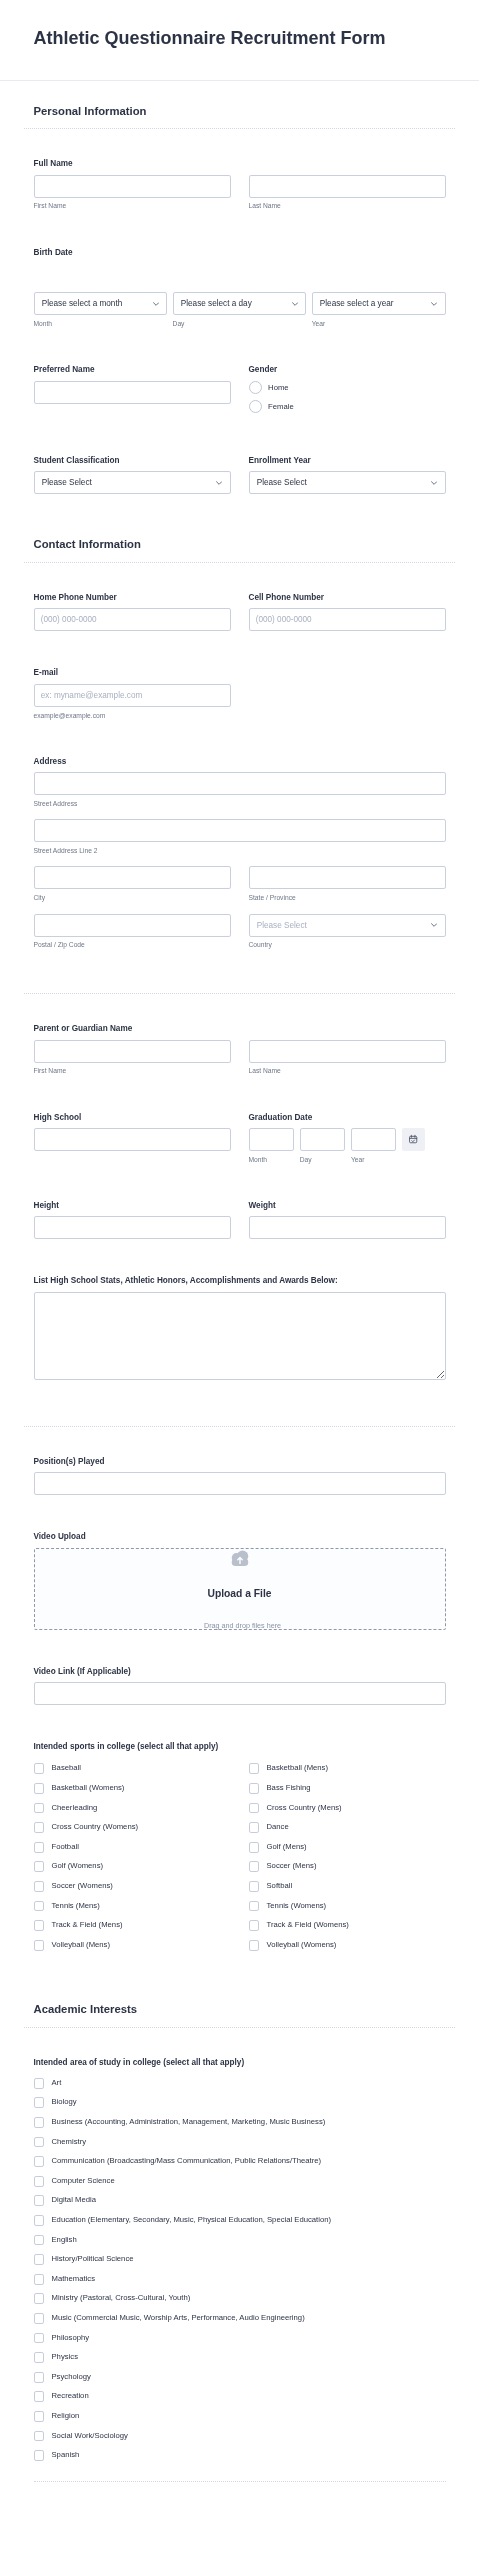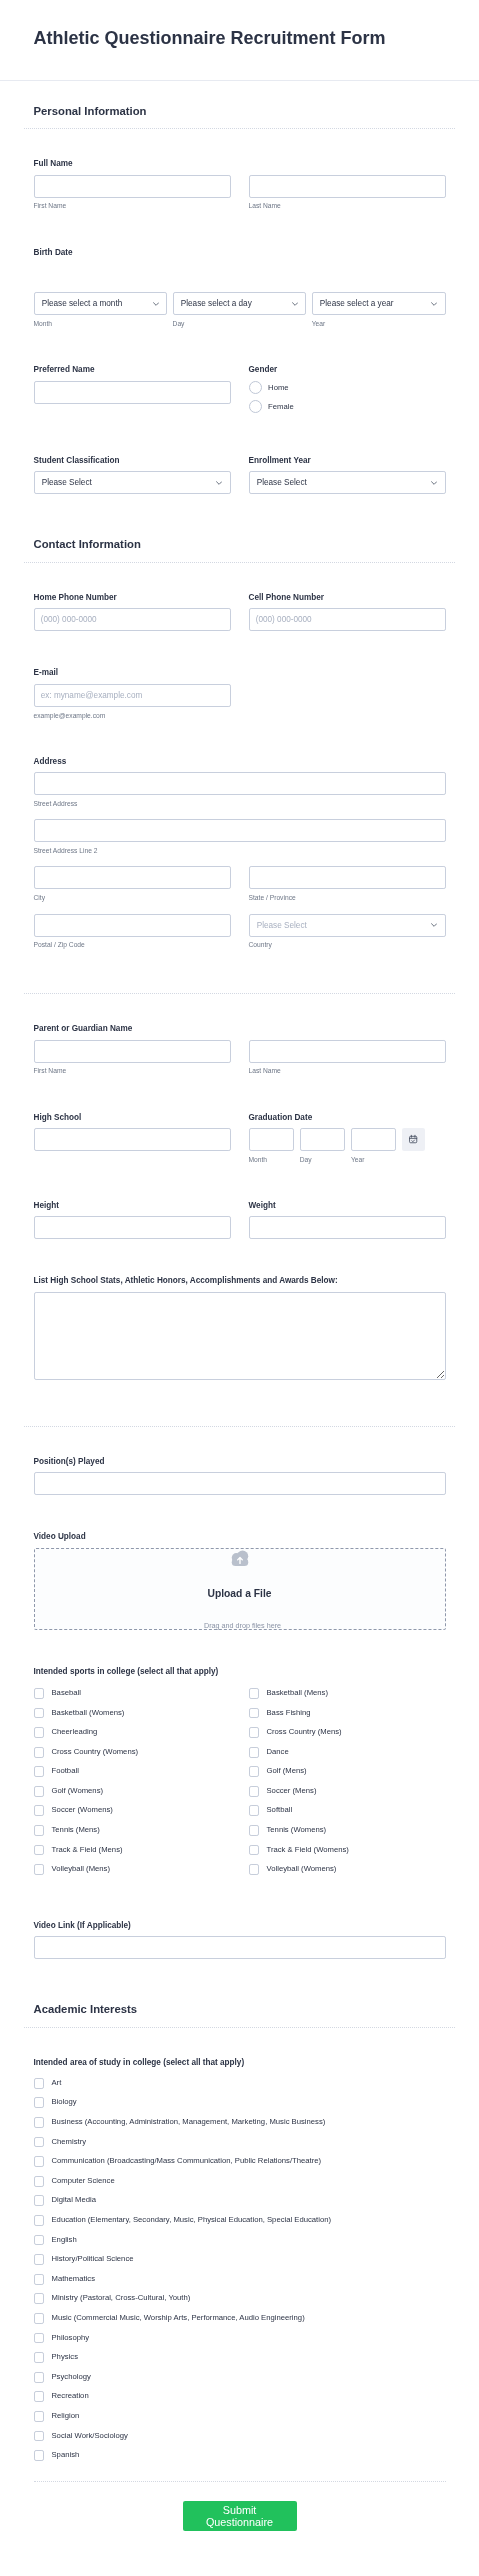--- a/index.html
+++ b/index.html
@@ -369,20 +369,25 @@
             </g>
             <path d="M23 28V16.5M23 16.5l-4.6 4.6M23 16.5l4.6 4.6" stroke="#ffffff" stroke-width="2.6" fill="none" stroke-linecap="round" stroke-linejoin="round"></path>
           </svg>
         </span>
         <span class="upload-title">Upload a File</span>
         <span class="upload-hint">Drag and drop files here</span>
       </div>
     </div>
 
     <div class="field">
+      <span class="label">Video Link (If Applicable)</span>
+      <input class="input" type="text" style="">
+    </div>
+
+    <div class="field">
       <span class="label" style="margin-bottom:11.3px;">Intended sports in college (select all that apply)</span>
       <div class="check-cols">
         <div class="col">
 
             <div class="check-row">
               <span class="checkbox"></span>
               <span class="check-label">Baseball</span>
             </div>
 
             <div class="check-row">
@@ -476,25 +481,20 @@
               <span class="checkbox"></span>
               <span class="check-label">Track &amp; Field (Womens)</span>
             </div>
 
             <div class="check-row">
               <span class="checkbox"></span>
               <span class="check-label">Volleyball (Womens)</span>
             </div>
           </div>
       </div>
-    </div>
-
-    <div class="field">
-      <span class="label">Video Link (If Applicable)</span>
-      <input class="input" type="text" style="">
     </div>
   </section>
 
   <section class="section">
     <h2>Academic Interests</h2>
     <div class="section-divider"></div>
 
     <div class="field" style="margin-bottom:0;">
       <span class="label" style="margin-bottom:10px;">Intended area of study in college (select all that apply)</span>
       <div>
@@ -596,18 +596,15 @@
 
           <div class="check-row">
             <span class="checkbox"></span>
             <span class="check-label">Spanish</span>
           </div>
         </div>
     </div>
   </section>
 
   <div class="footer-divider"></div>
-  <div class="submit-row">
-    <button class="submit-btn">Submit Questionnaire</button>
-  </div>
 
 </main>
 
 
 </body></html>

